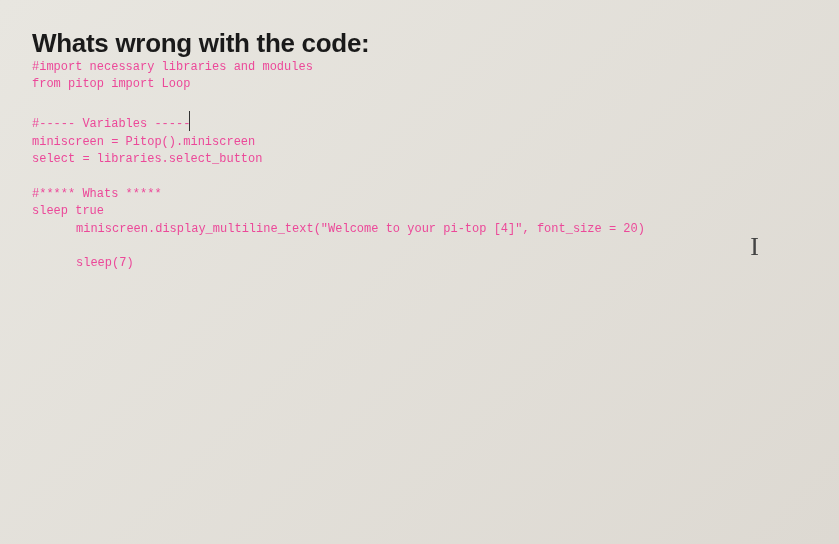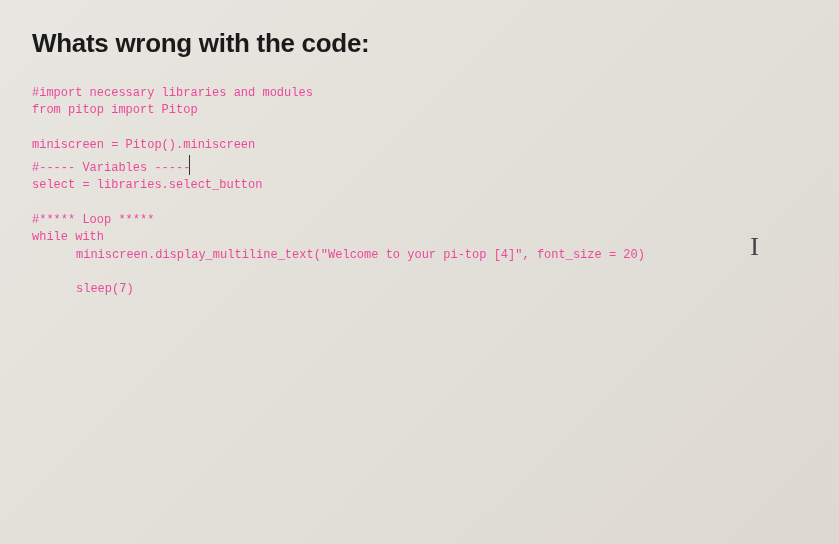--- a/index.html
+++ b/index.html
@@ -13,21 +13,20 @@
       background: linear-gradient(135deg, #e8e6e0 0%, #ddd9d2 100%);
       font-family: Arial, Helvetica, sans-serif;
       padding: 28px 32px;
       color: #2a2a2a;
       position: relative;
     }
     .heading {
       font-size: 26px;
       font-weight: bold;
       color: #1a1a1a;
-      margin-bottom: 26px;
       letter-spacing: -0.3px;
     }
     .code-block {
       font-family: Liberation Mono, monospace;
       font-size: 12px;
       line-height: 1.45;
       color: #ec4899;
     }
     .code-line {
       white-space: pre;
@@ -57,26 +56,26 @@
       margin-left: -1px;
     }
   </style>
 </head>
 <body>
 
 <h1 class="heading">Whats wrong with the code:</h1>
 
 <div class="code-block" id="code-container">
     <div class="code-line">#import necessary libraries and modules</div>
-    <div class="code-line">from pitop import Pitop</div>
+    <div class="code-line">from pitop import Loop</div>
     <div class="code-line spacer"></div>
+    <div class="code-line">#----- Variables -----<span class="caret-bar"></span></div>
     <div class="code-line">miniscreen = Pitop().miniscreen</div>
-    <div class="code-line">#----- Variables -----<span class="caret-bar"></span></div>
     <div class="code-line">select = libraries.select_button</div>
     <div class="code-line spacer"></div>
-    <div class="code-line">#***** Loop *****</div>
-    <div class="code-line">while with</div>
+    <div class="code-line">#***** Whats *****</div>
+    <div class="code-line">sleep true</div>
     <div class="code-line indent-1">miniscreen.display_multiline_text("Welcome to your pi-top [4]", font_size = 20)</div>
     <div class="code-line spacer"></div>
     <div class="code-line indent-1">sleep(7)</div>
   </div>
 
 <div class="text-cursor">I</div>
 
 </body></html>

